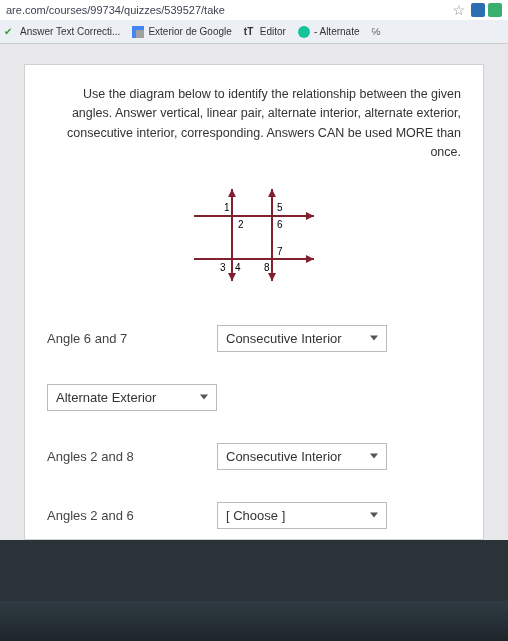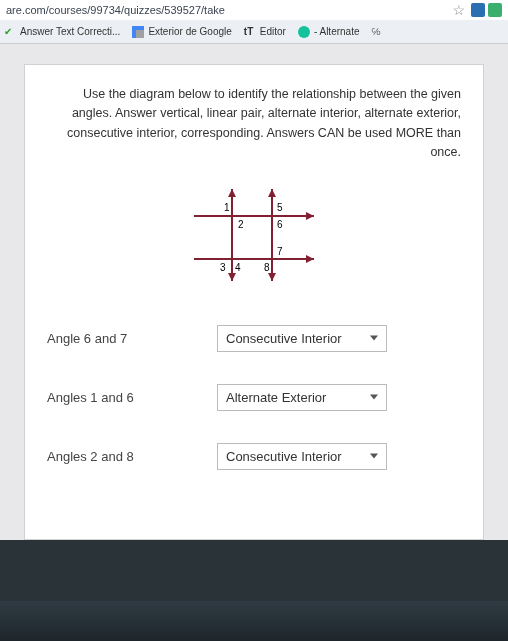--- a/index.html
+++ b/index.html
@@ -94,24 +94,27 @@
         <text x="93" y="74" font-size="10" fill="#000">7</text>
         <text x="80" y="90" font-size="10" fill="#000">8</text>
       </svg>
     </div>
 
     <div class="q-row">
       <div class="q-label">Angle 6 and 7</div>
       <div class="q-select"><span>Consecutive Interior</span></div>
     </div>
     <div class="q-row">
-      <div class="q-label">Angles 1 and 6</div>
       <div class="q-select"><span>Alternate Exterior</span></div>
     </div>
     <div class="q-row">
       <div class="q-label">Angles 2 and 8</div>
       <div class="q-select"><span>Consecutive Interior</span></div>
+    </div>
+    <div class="q-row">
+      <div class="q-label">Angles 2 and 6</div>
+      <div class="q-select"><span>[ Choose ]</span></div>
     </div>
 
   </div>
 </div>
 
 <div class="bottom-bar"></div>
 
 </body></html>

